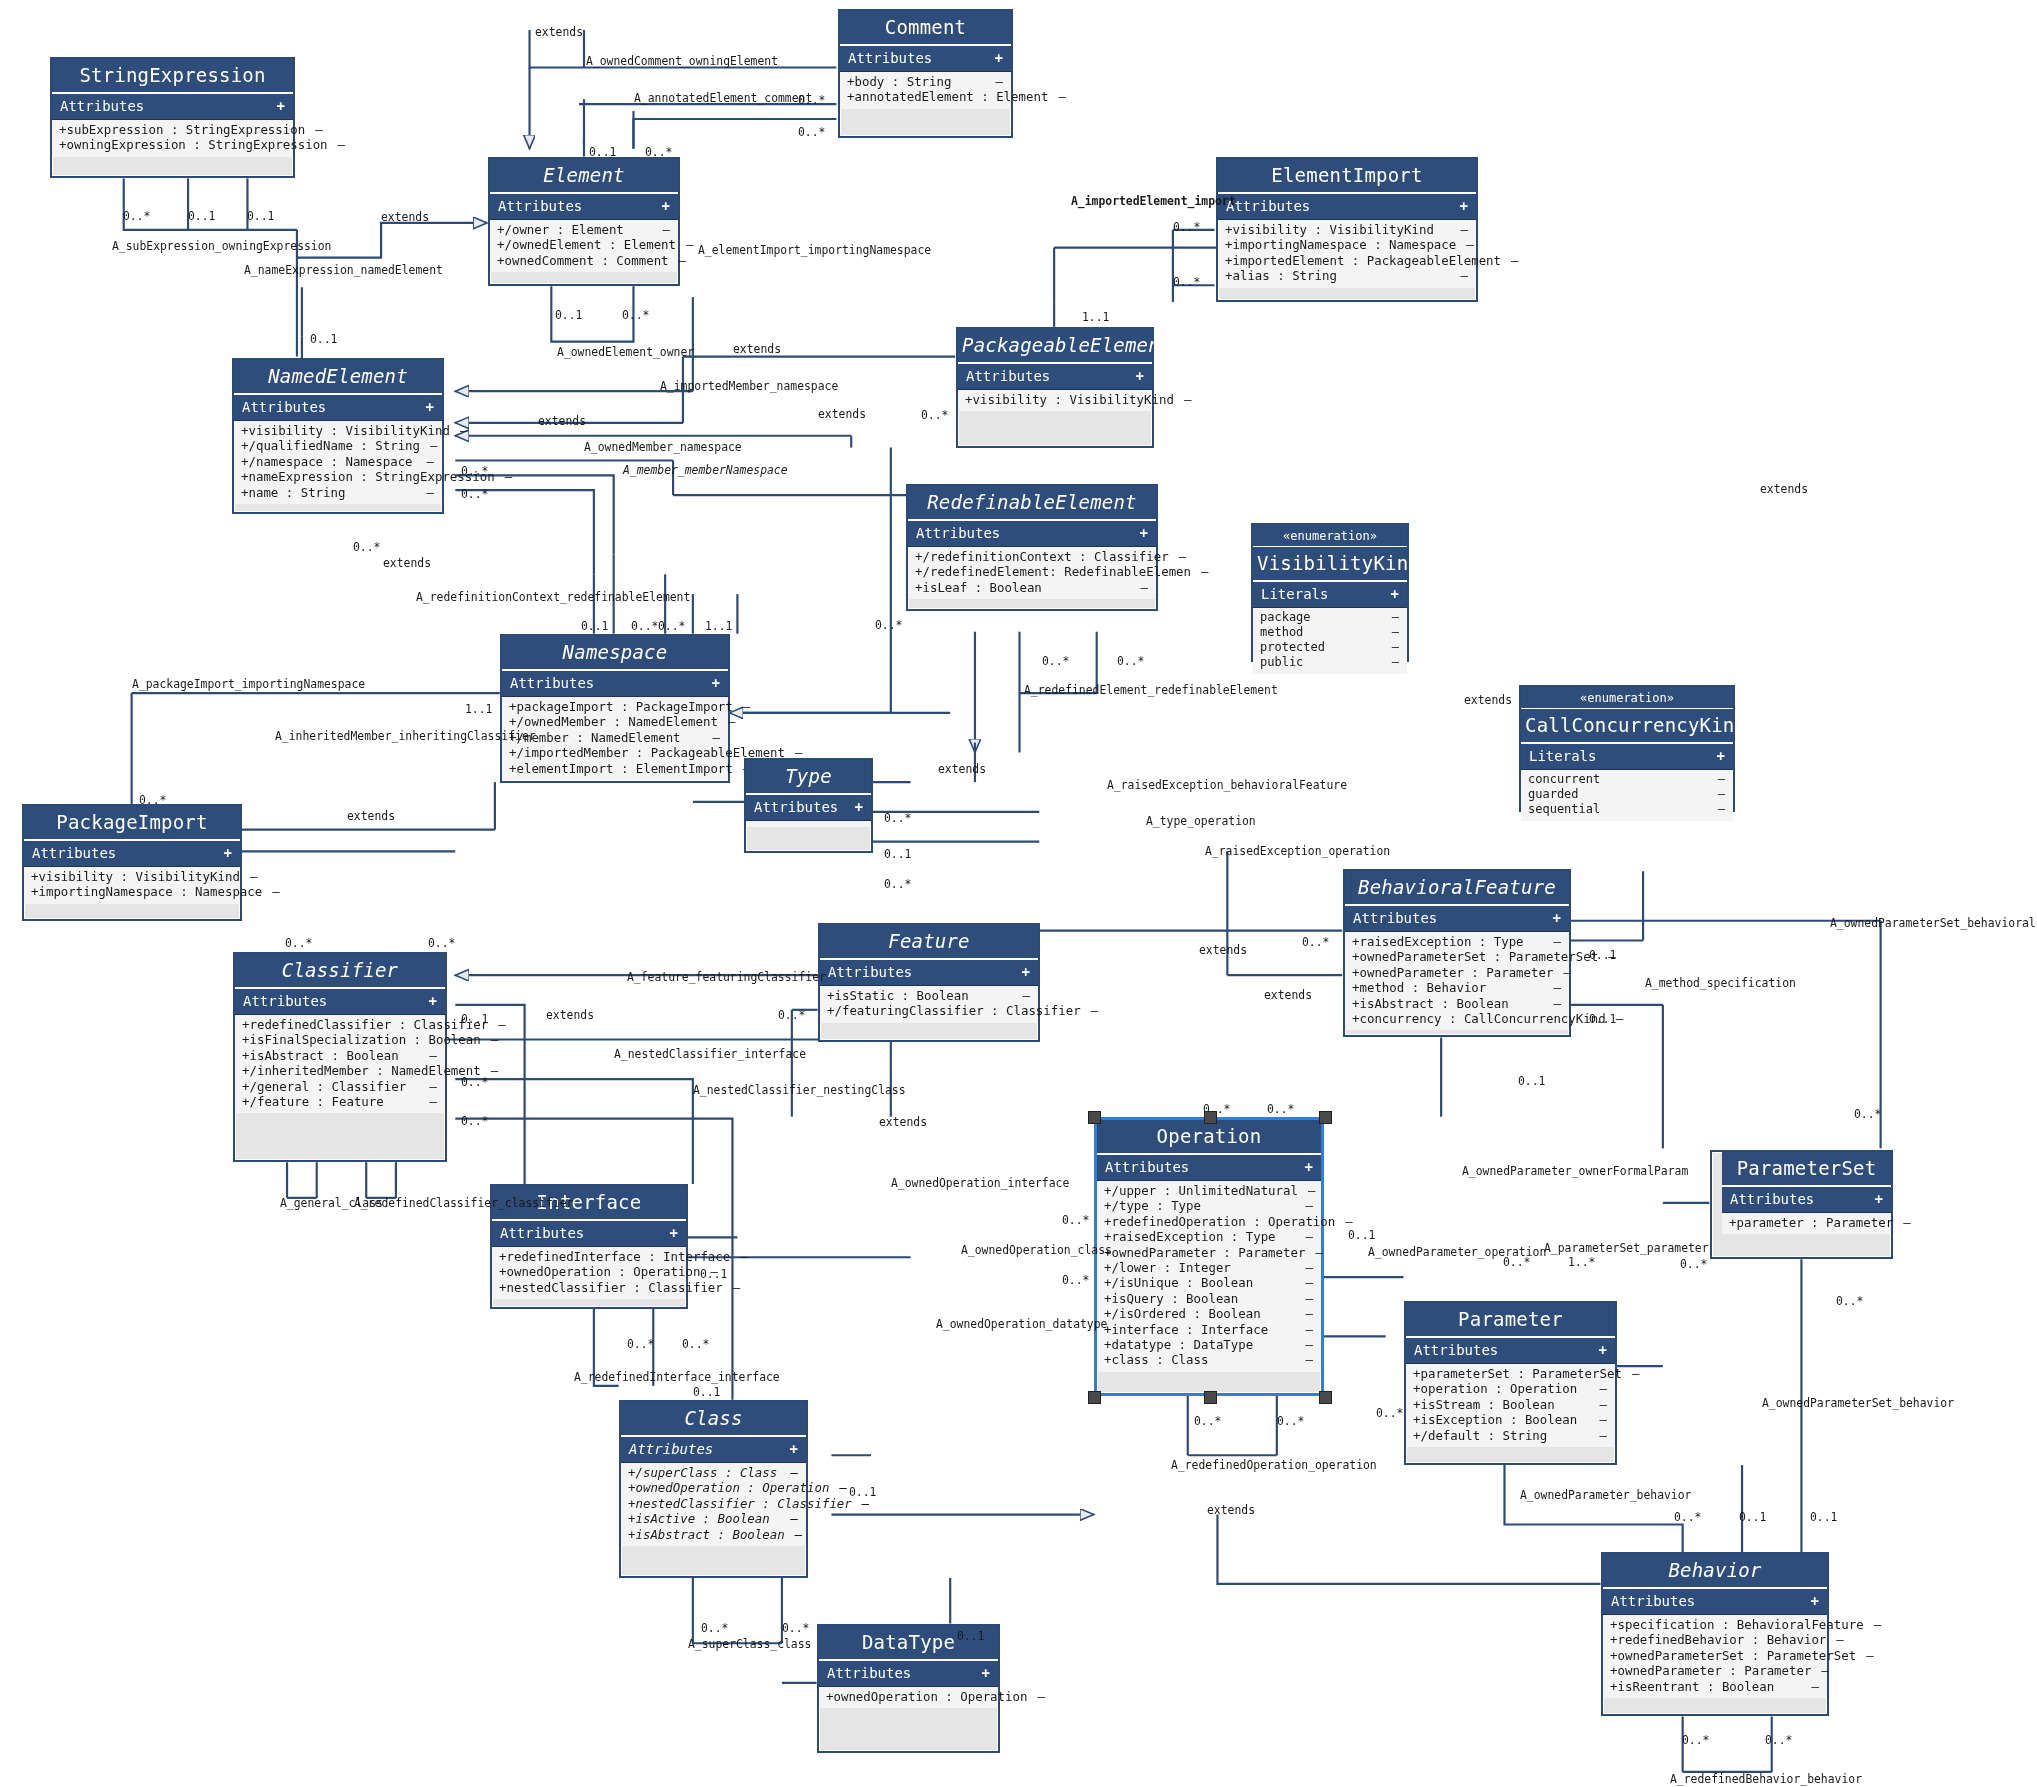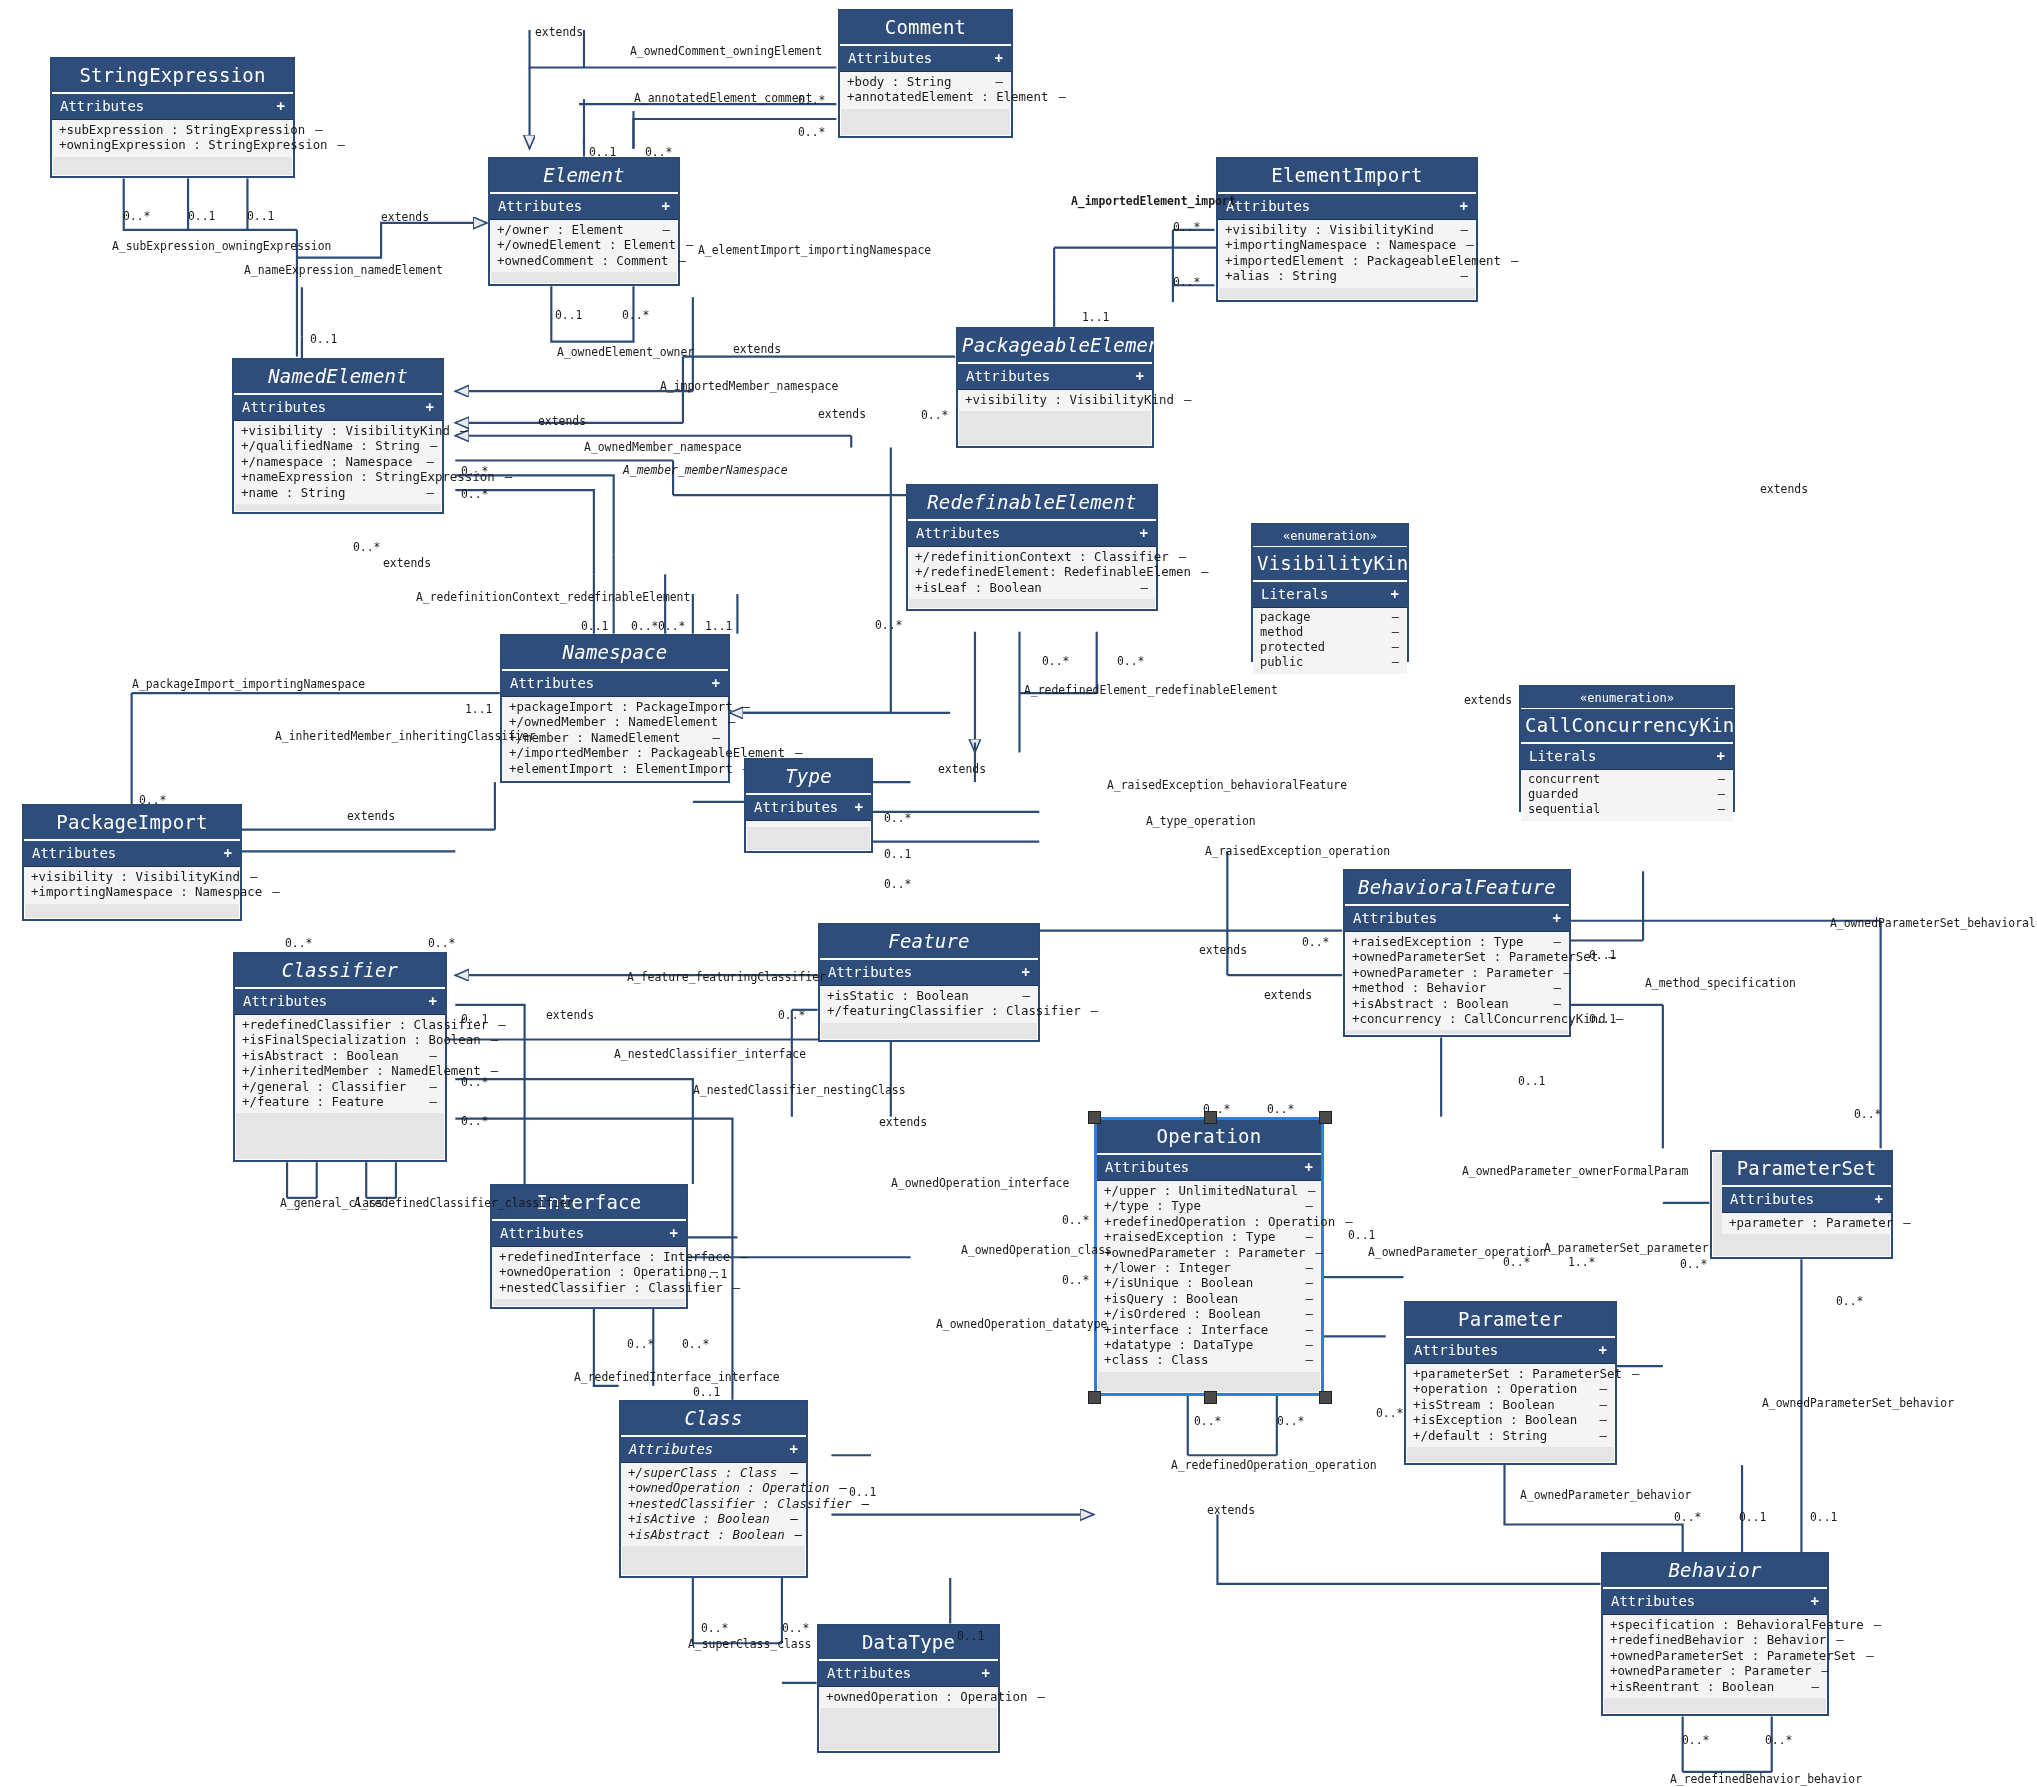--- a/index.html
+++ b/index.html
@@ -774,21 +774,21 @@
         </div>
         <div class="body">
           <div class="attr">
             <span>+ownedOperation : Operation</span>
             <span class="vis">–</span>
           </div>
         </div>
       </div>
     </div>
   <div id="labels-layer">
-      <div class="edge-label" style="left: 586px; top: 44px; padding-left: 44px;">A_ownedComment_owningElement</div>
+      <div class="edge-label" style="left: 586px; top: 54px;">A_ownedComment_owningElement</div>
       <div class="edge-label" style="left: 634px; top: 91px;">A_annotatedElement_comment</div>
       <div class="edge-label" style="left: 112px; top: 239px;">A_subExpression_owningExpression</div>
       <div class="edge-label" style="left: 244px; top: 263px;">A_nameExpression_namedElement</div>
       <div class="edge-label" style="left: 698px; top: 243px;">A_elementImport_importingNamespace</div>
       <div class="edge-label" style="left: 1071px; top: 194px; font-weight: bold;">A_importedElement_import</div>
       <div class="edge-label" style="left: 557px; top: 345px;">A_ownedElement_owner</div>
       <div class="edge-label" style="left: 660px; top: 379px;">A_importedMember_namespace</div>
       <div class="edge-label" style="left: 584px; top: 440px;">A_ownedMember_namespace</div>
       <div class="edge-label" style="left: 623px; top: 463px; font-style: italic;">A_member_memberNamespace</div>
       <div class="edge-label" style="left: 416px; top: 590px;">A_redefinitionContext_redefinableElement</div>

